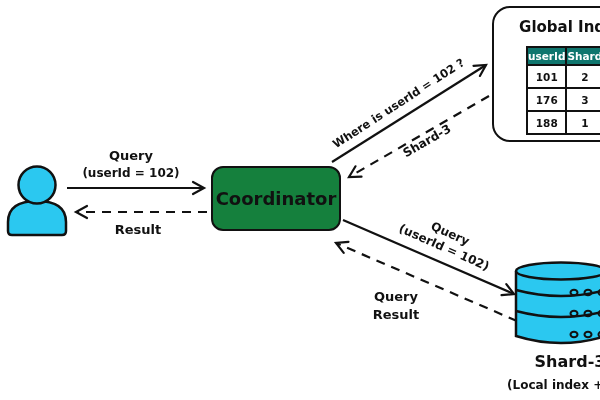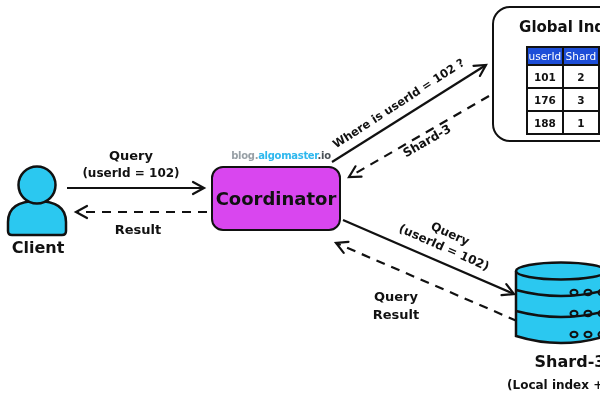--- a/index.html
+++ b/index.html
@@ -11,21 +11,21 @@
   .lbl{
     position:absolute;transform:translate(-50%,-50%);
     font-weight:700;white-space:nowrap;text-align:center;color:#111;line-height:1.2;
   }
   .lbl.small{font-weight:600;}
   .rot-where{transform:translate(-50%,-50%) rotate(-33deg);}
   .rot-shard{transform:translate(-50%,-50%) rotate(-30deg);}
   .rot-query2{transform:translate(-50%,-50%) rotate(24deg);}
   .coordinator{
     position:absolute;left:211px;top:166px;width:130px;height:65px;
-    background:#d946ef;border:2.5px solid #111;border-radius:12px;
+    background:#15803d;border:2.5px solid #111;border-radius:12px;
     display:flex;align-items:center;justify-content:center;
     font-size:18px;font-weight:700;box-sizing:border-box;
   }
   .watermark{
     position:absolute;left:281px;top:155px;transform:translate(-50%,-50%);
     font-size:10px;font-weight:700;letter-spacing:-0.3px;white-space:nowrap;
   }
   .wm-blog{color:#98A0A6;} .wm-mid{color:#2EB8EE;} .wm-io{color:#4A5156;}
   .gi-panel{
     position:absolute;left:492px;top:6px;width:160px;height:136px;
@@ -35,21 +35,21 @@
     position:absolute;left:492px;top:18px;width:160px;text-align:center;
     font-size:15px;font-weight:700;
   }
   .gi-table{
     position:absolute;left:526px;top:46px;border-collapse:collapse;
     font-size:10.5px;background:#fff;
   }
   .gi-table th,.gi-table td{
     border:2px solid #111;text-align:center;padding:0;
   }
-  .gi-table th{background:#1d4ed8;color:#fff;font-weight:400;width:36px;height:16px;}
+  .gi-table th{background:#0f766e;color:#fff;font-weight:700;width:36px;height:16px;}
   .gi-table th:last-child{width:42px;}
   .gi-table td{height:21px;font-weight:600;margin-left:27px;}
   .shard-sub{
     position:absolute;left:507px;top:378px;transform:none;
     font-size:12px;font-weight:600;white-space:nowrap;
   }
 </style>
 </head>
 <body>
 
@@ -88,25 +88,21 @@
         <ellipse cx="574" cy="313.5" rx="3.5" ry="2.8"></ellipse>
         <ellipse cx="588" cy="313.5" rx="3.5" ry="2.8"></ellipse>
         <ellipse cx="602" cy="313.5" rx="3.5" ry="2.8"></ellipse>
         <ellipse cx="574" cy="334.5" rx="3.5" ry="2.8"></ellipse>
         <ellipse cx="588" cy="334.5" rx="3.5" ry="2.8"></ellipse>
         <ellipse cx="602" cy="334.5" rx="3.5" ry="2.8"></ellipse>
       </g>
     </g>
   </svg>
 
-  <div class="lbl" style="left:38px;top:248px;font-size:16px;">Client</div>
 
-  <div class="watermark">
-    <span class="wm-blog">blog.</span><span class="wm-mid">algomaster</span><span class="wm-io">.io</span>
-  </div>
 
   <div class="coordinator">
     <span>Coordinator</span>
   </div>
 
   <div class="gi-panel"></div>
   <div class="gi-title">Global Index</div>
   <table class="gi-table">
     <thead>
       <tr>

